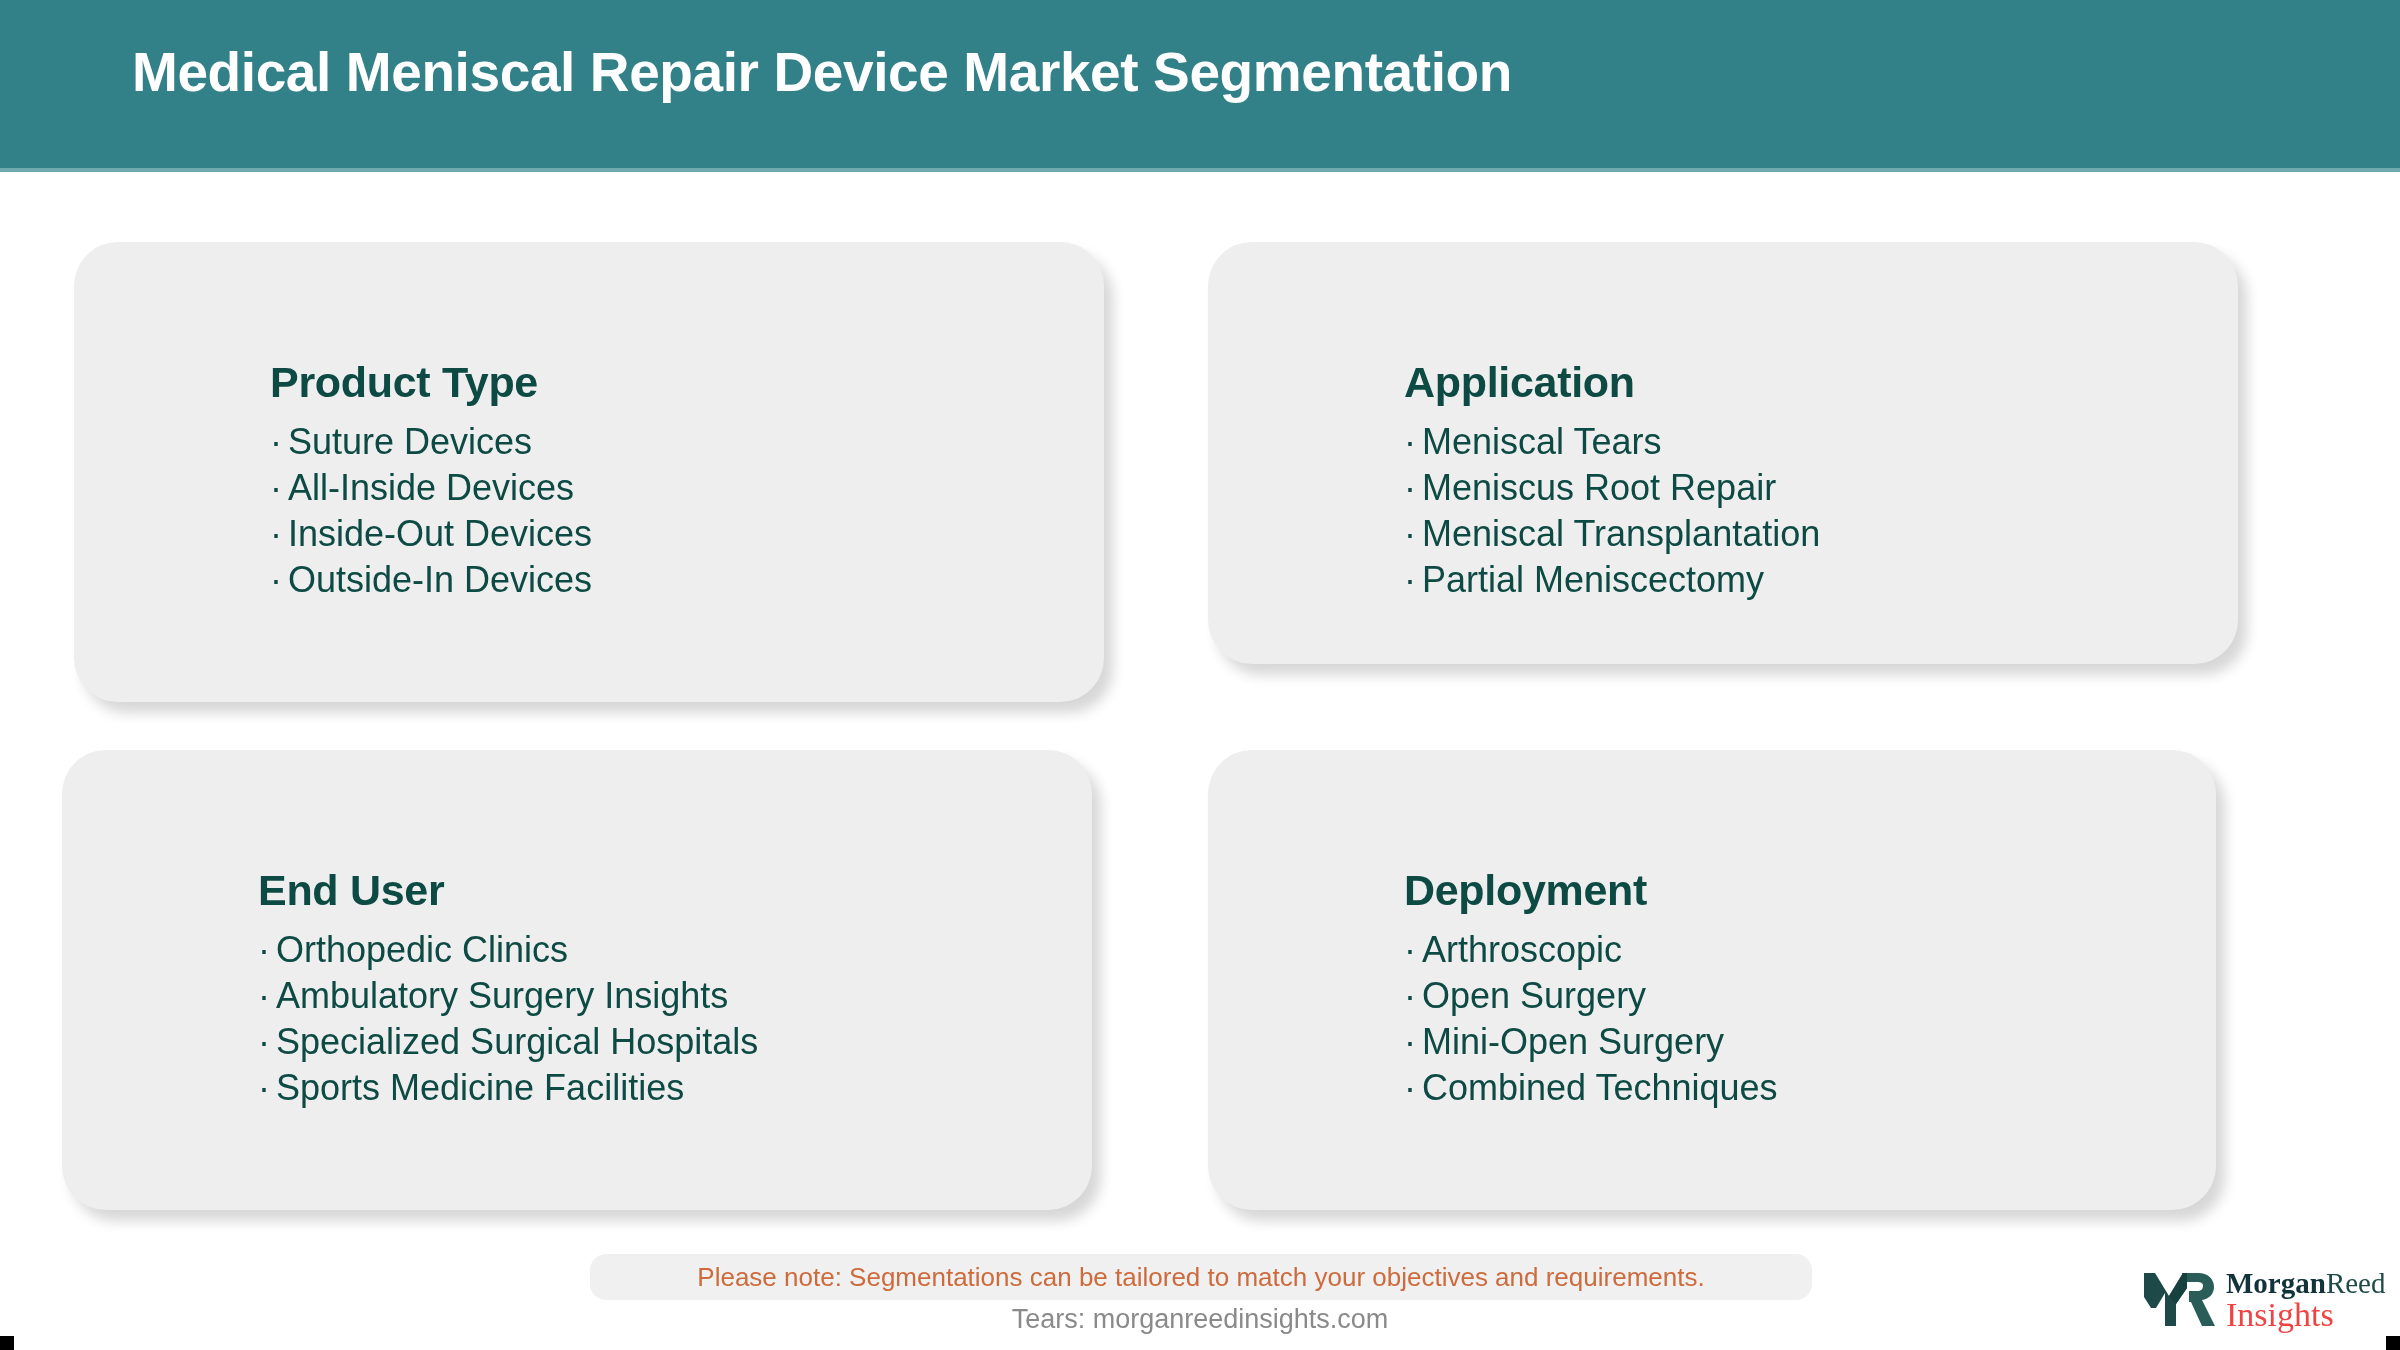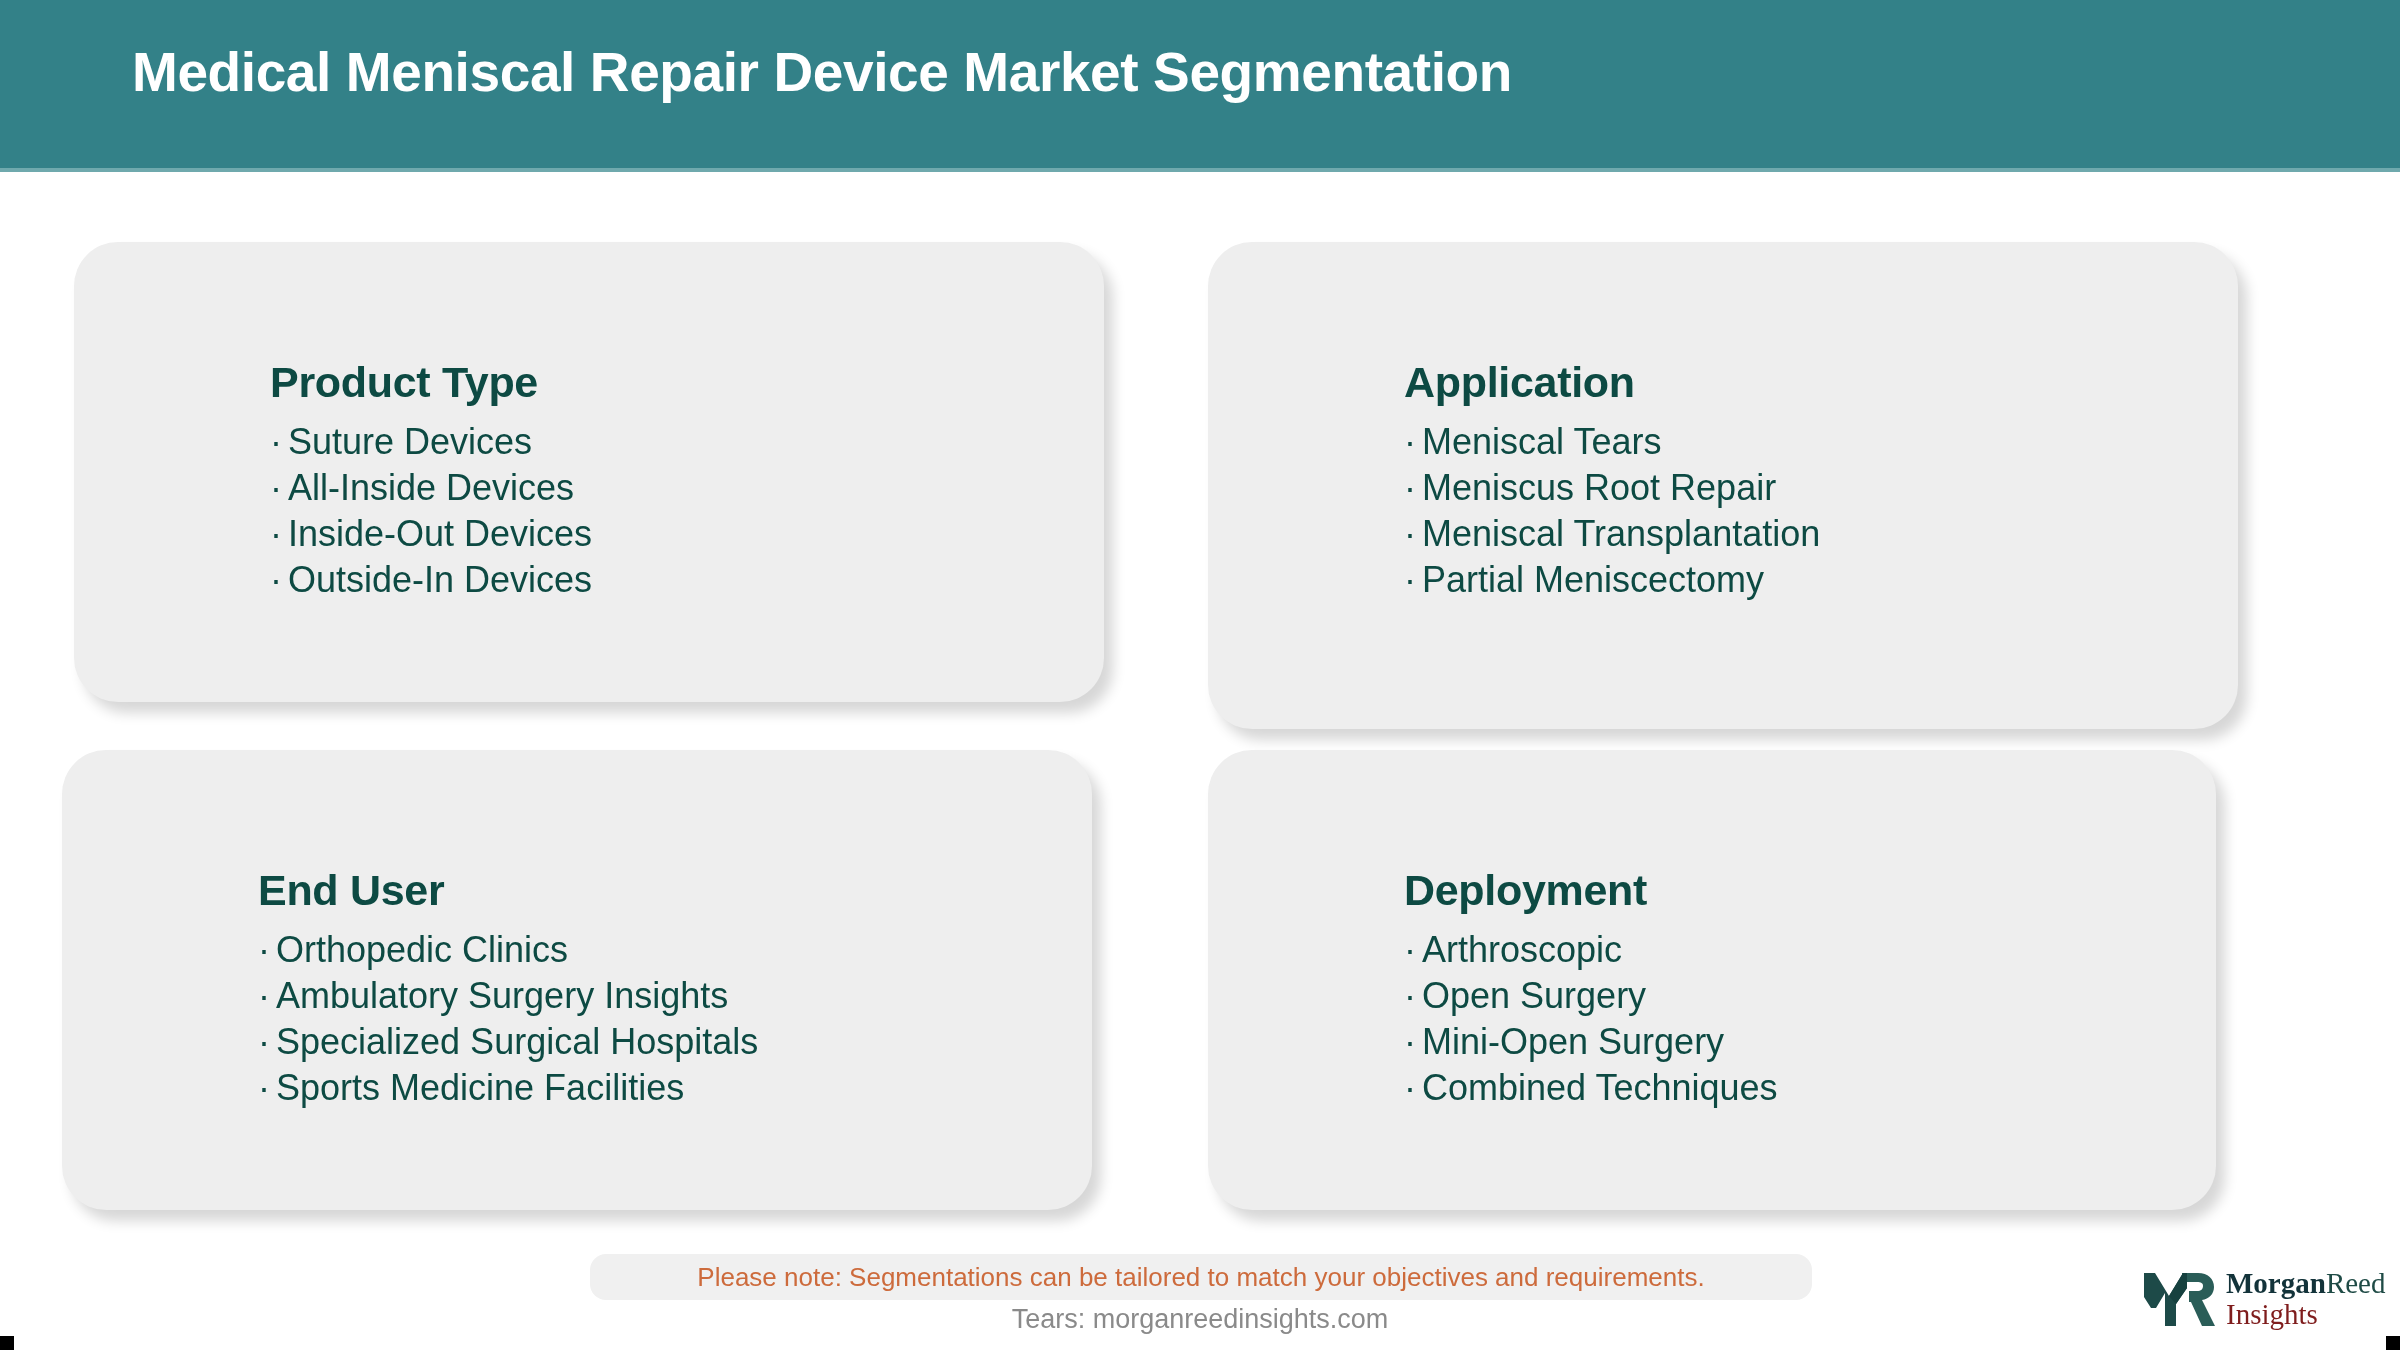--- a/index.html
+++ b/index.html
@@ -54,21 +54,21 @@
     height: 1070px;
   }
   .card {
     position: absolute;
     background: #eeeeee;
     border-radius: 44px;
     box-shadow: 9px 11px 13px rgba(0, 0, 0, 0.16);
     box-sizing: border-box;
   }
   .card-0 { left: 74px;   top: 74px;  width: 1030px; height: 460px; }
-  .card-1 { left: 1208px; top: 74px;  width: 1030px; height: 487px; }
+  .card-1 { left: 1208px; top: 74px;  width: 1030px; height: 422px; }
   .card-2 { left: 62px;   top: 582px; width: 1030px; height: 460px; }
   .card-3 { left: 1208px; top: 582px; width: 1008px; height: 460px; }
 
   .card-inner {
     position: absolute;
     left: 196px;
     top: 118px;
     right: 40px;
   }
   .card-heading {
@@ -151,23 +151,23 @@
   .logo-line-1 {
     font-family: "Liberation Serif", serif;
     font-size: 29px;
     line-height: 31px;
     white-space: nowrap;
   }
   .logo-morgan { color: #13333a; font-weight: bold; }
   .logo-reed { color: #1f4b46; font-weight: normal; }
   .logo-line-2 {
     font-family: "Liberation Serif", serif;
-    font-size: 29px;
+    font-size: 34px;
     line-height: 31px;
-    color: #7f1d1d;
+    color: #ef4444;
     white-space: nowrap;
   }
 
   
   .corner-mark {
     position: absolute;
     width: 14px;
     height: 14px;
     background: #000000;
   }

